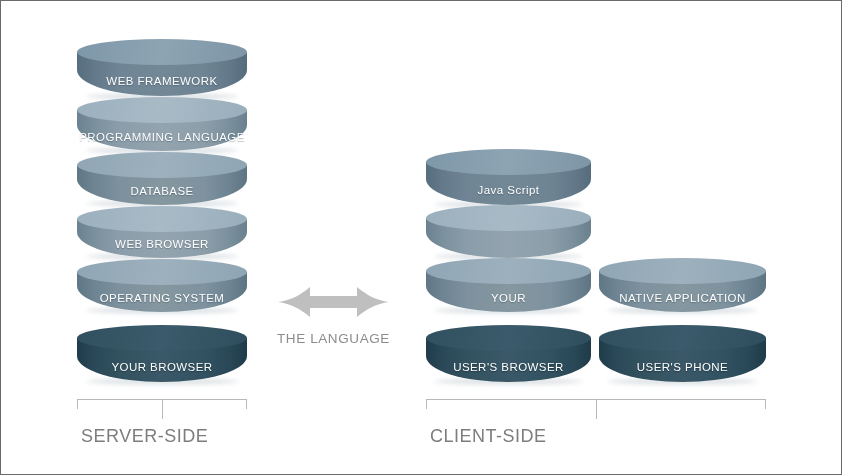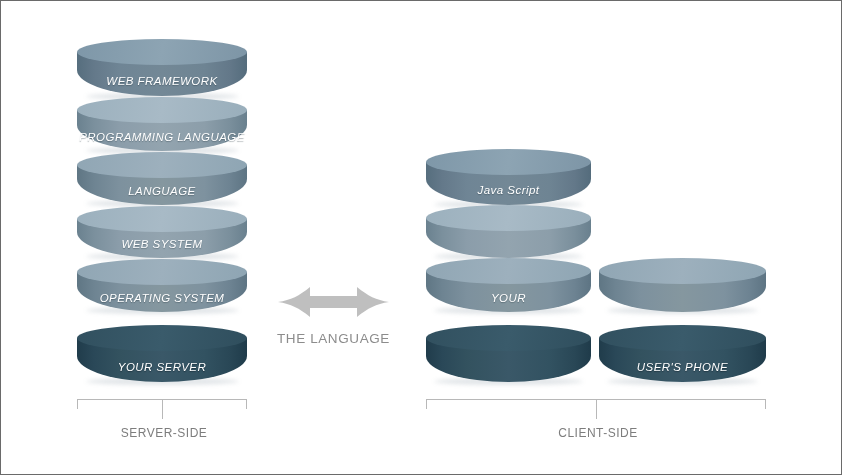--- a/index.html
+++ b/index.html
@@ -11,21 +11,21 @@
   #frame{
     position:relative;
     width:842px;height:475px;
     box-sizing:border-box;
     border:1px solid #6a6a6a;
     background:#ffffff;
     overflow:hidden;
   }
 
   
-  .cyl{ position:absolute;font-style:italic; }
+  .cyl{ position:absolute; }
   .cyl .top{
     position:absolute; left:0; top:0;
     width:100%; height:26px;
     border-radius:50% / 50%;
     background:linear-gradient(100deg,#8fa6b5 0%,#9db0bd 45%,#8ba3b3 100%);
   }
   .cyl .body{
     position:absolute; left:0; top:13px;
     width:100%;
     border-radius:0 0 50% 50% / 0 0 26px 26px;
@@ -100,23 +100,23 @@
     width:100%; height:1px; background:#b8b8b8;
   }
   .bracket .tick{
     position:absolute; top:0; width:1px; height:10px; background:#b8b8b8;
   }
   .bracket .tick.l{ left:0; }
   .bracket .tick.r{ right:0; }
   .bracket .tick.c{ left:50%; top:0; height:20px; }
   .bracket .blabel{
     position:absolute; left:4px; right:0; top:27px;
-    text-align:center;
+    text-align:left;
     color:#7d7d7d;
-    font-size:12px;
+    font-size:18px;
     letter-spacing:.5px;
     white-space:nowrap;
   }
 </style>
 </head>
 <body>
 
 <div id="frame">
 
   <div>
@@ -138,48 +138,48 @@
       <div class="top"></div>
       <div class="label" style="top:34px;">PROGRAMMING LANGUAGE</div>
     </div>
 
     <div class="cyl t-mid" style="left:76px;top:151px;width:170px;height:58px;">
       <div class="shadow" style="top:48px;"></div>
       <div class="body" style="height:40px;">
         <div class="bodyfill"></div>
       </div>
       <div class="top"></div>
-      <div class="label" style="top:33px;">LANGUAGE</div>
+      <div class="label" style="top:33px;">DATABASE</div>
     </div>
 
     <div class="cyl t-light" style="left:76px;top:205px;width:170px;height:57px;">
       <div class="shadow" style="top:47px;"></div>
       <div class="body" style="height:39px;">
         <div class="bodyfill"></div>
       </div>
       <div class="top"></div>
-      <div class="label" style="top:32px;">WEB SYSTEM</div>
+      <div class="label" style="top:32px;">WEB BROWSER</div>
     </div>
 
     <div class="cyl t-mid" style="left:76px;top:258px;width:170px;height:58px;">
       <div class="shadow" style="top:48px;"></div>
       <div class="body" style="height:40px;">
         <div class="bodyfill"></div>
       </div>
       <div class="top"></div>
       <div class="label" style="top:33px;">OPERATING SYSTEM</div>
     </div>
 
     <div class="cyl t-navy" style="left:76px;top:324px;width:170px;height:62px;">
       <div class="shadow" style="top:53px;"></div>
       <div class="body" style="height:44px;">
         <div class="bodyfill"></div>
       </div>
       <div class="top"></div>
-      <div class="label" style="top:36px;">YOUR SERVER</div>
+      <div class="label" style="top:36px;">YOUR BROWSER</div>
     </div>
 
     <div class="bracket" style="left:76px;top:398px;width:170px;">
       <div class="bar"></div>
       <div class="tick l"></div>
       <div class="tick r"></div>
       <div class="tick c"></div>
       <div class="blabel">SERVER-SIDE</div>
     </div>
   </div>
@@ -230,28 +230,30 @@
       <div class="top"></div>
       <div class="label" style="top:34px;">YOUR</div>
     </div>
 
     <div class="cyl t-navy" style="left:425px;top:324px;width:165px;height:62px;">
       <div class="shadow" style="top:53px;"></div>
       <div class="body" style="height:44px;">
         <div class="bodyfill"></div>
       </div>
       <div class="top"></div>
+      <div class="label" style="top:36px;">USER'S BROWSER</div>
     </div>
 
     <div class="cyl t-mid" style="left:598px;top:257px;width:167px;height:59px;">
       <div class="shadow" style="top:49px;"></div>
       <div class="body" style="height:41px;">
         <div class="bodyfill"></div>
       </div>
       <div class="top"></div>
+      <div class="label" style="top:34px;">NATIVE APPLICATION</div>
     </div>
 
     <div class="cyl t-navy" style="left:598px;top:324px;width:167px;height:62px;">
       <div class="shadow" style="top:53px;"></div>
       <div class="body" style="height:44px;">
         <div class="bodyfill"></div>
       </div>
       <div class="top"></div>
       <div class="label" style="top:36px;">USER'S PHONE</div>
     </div>

